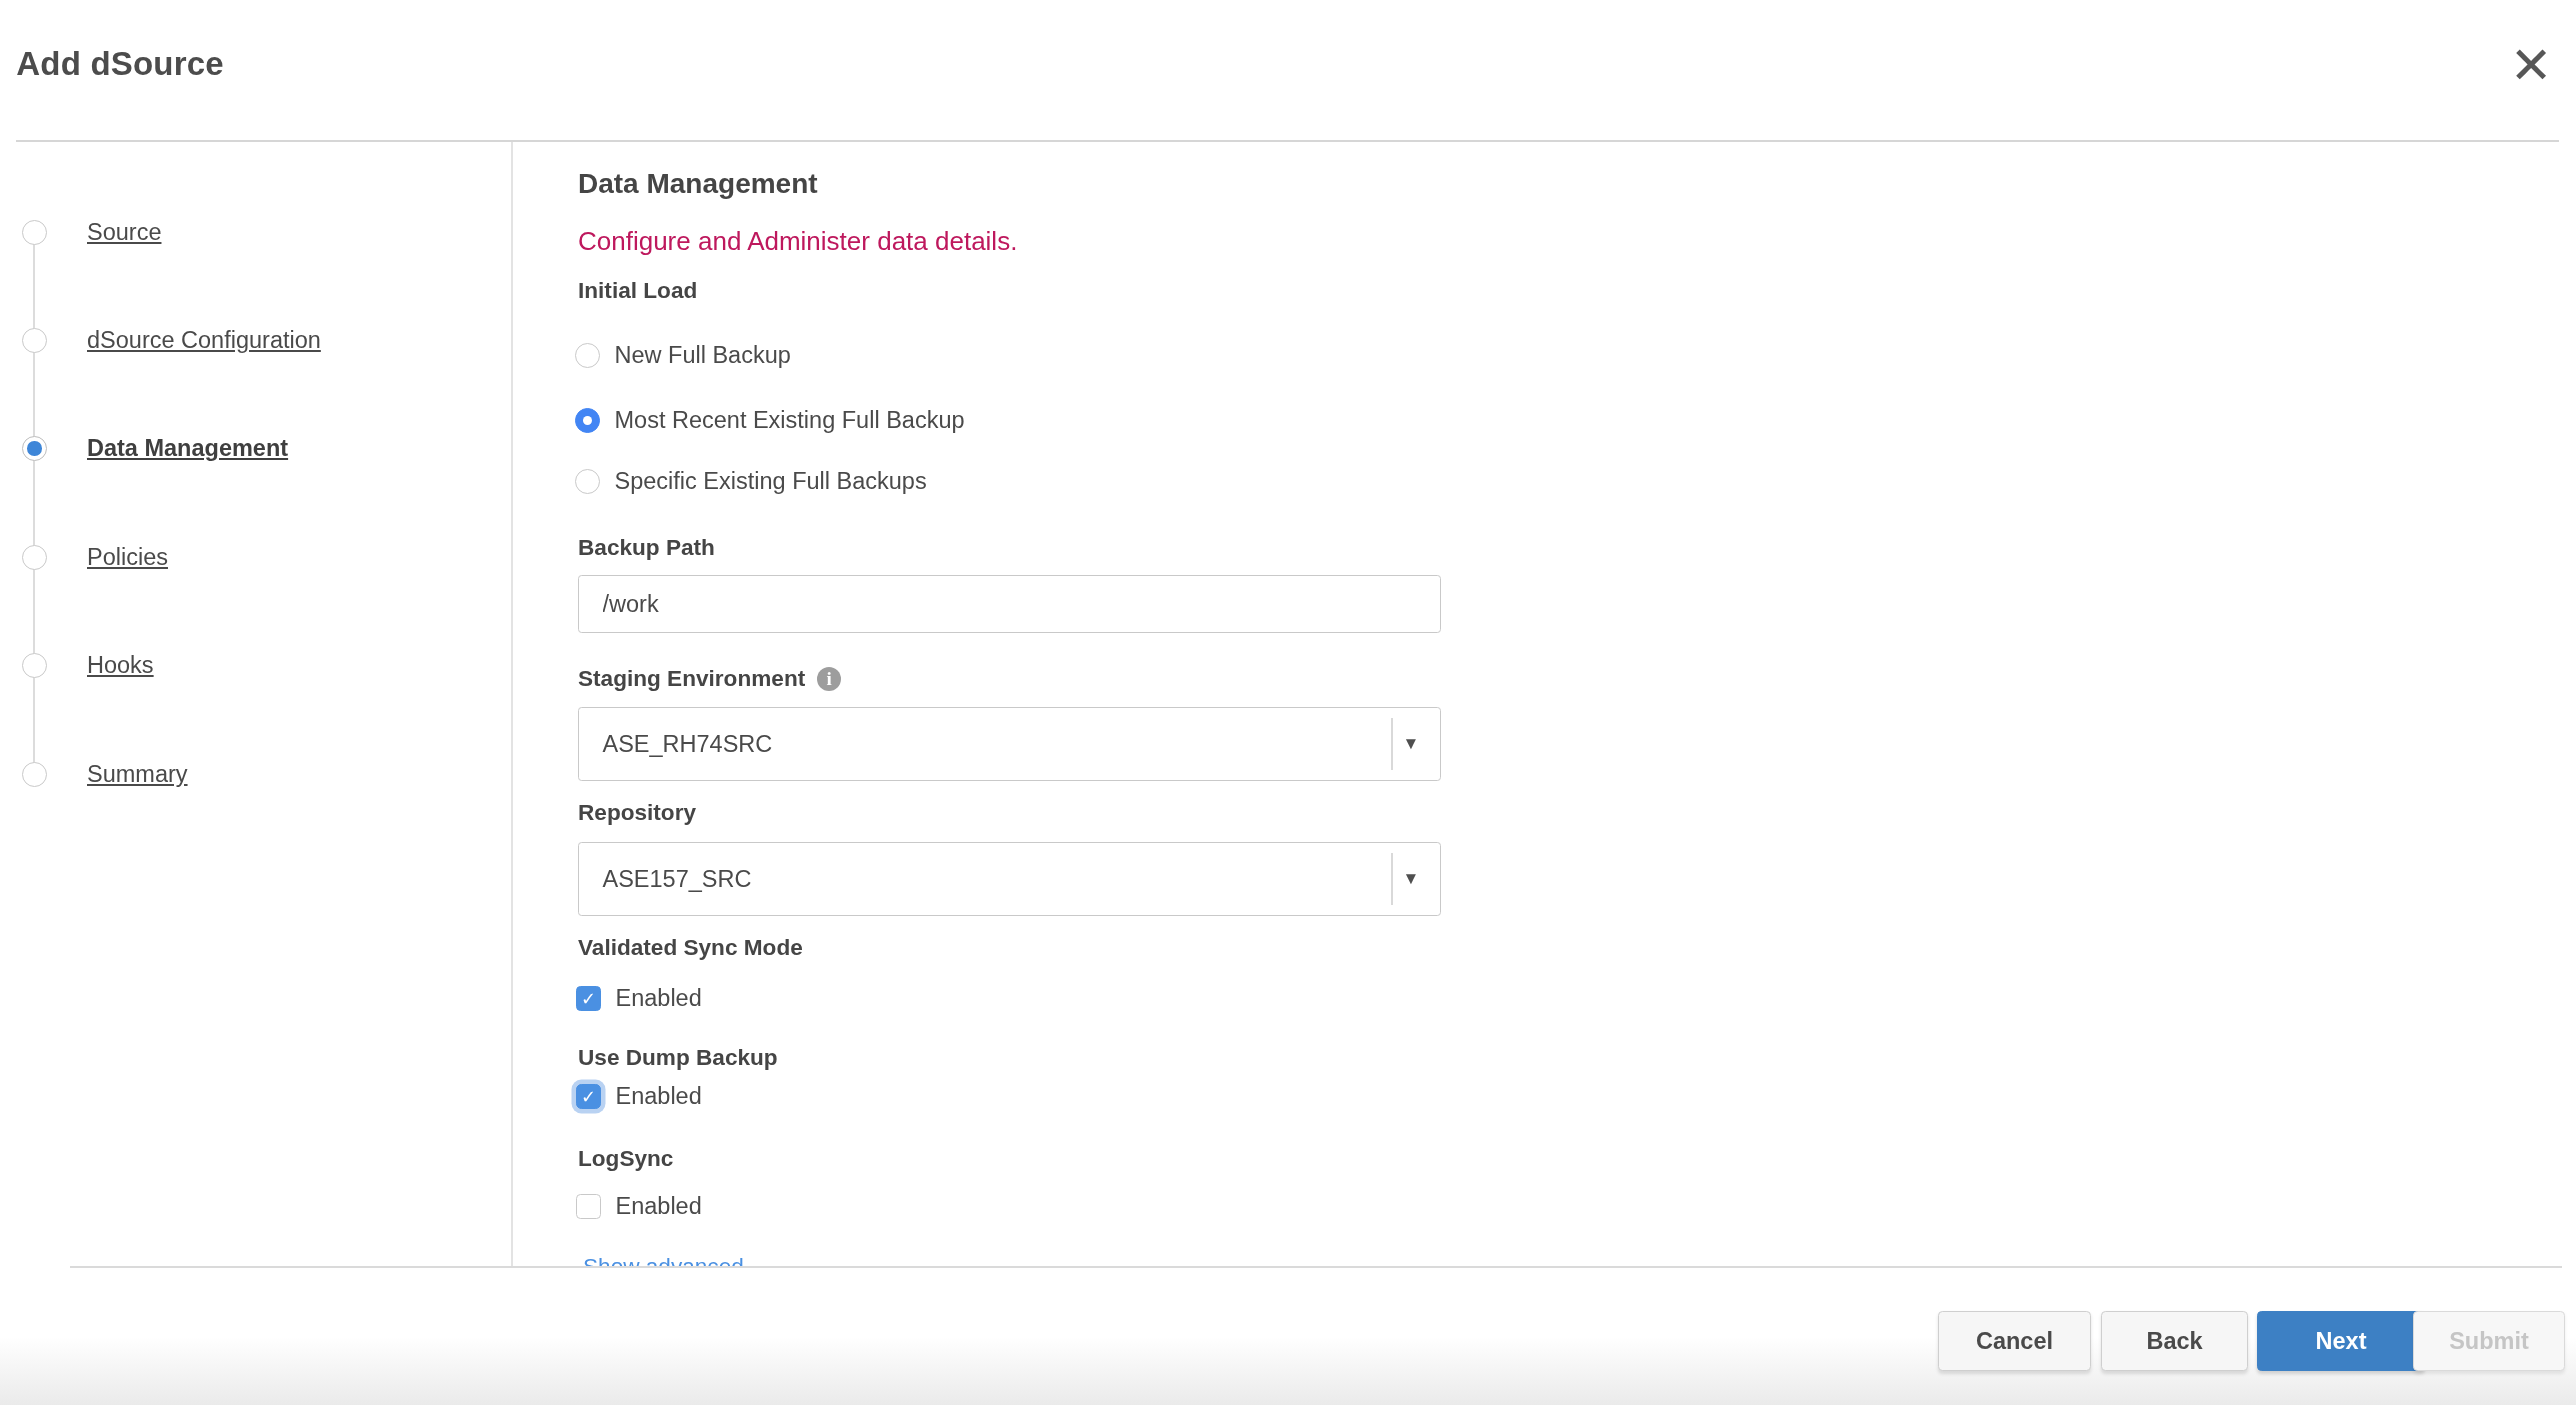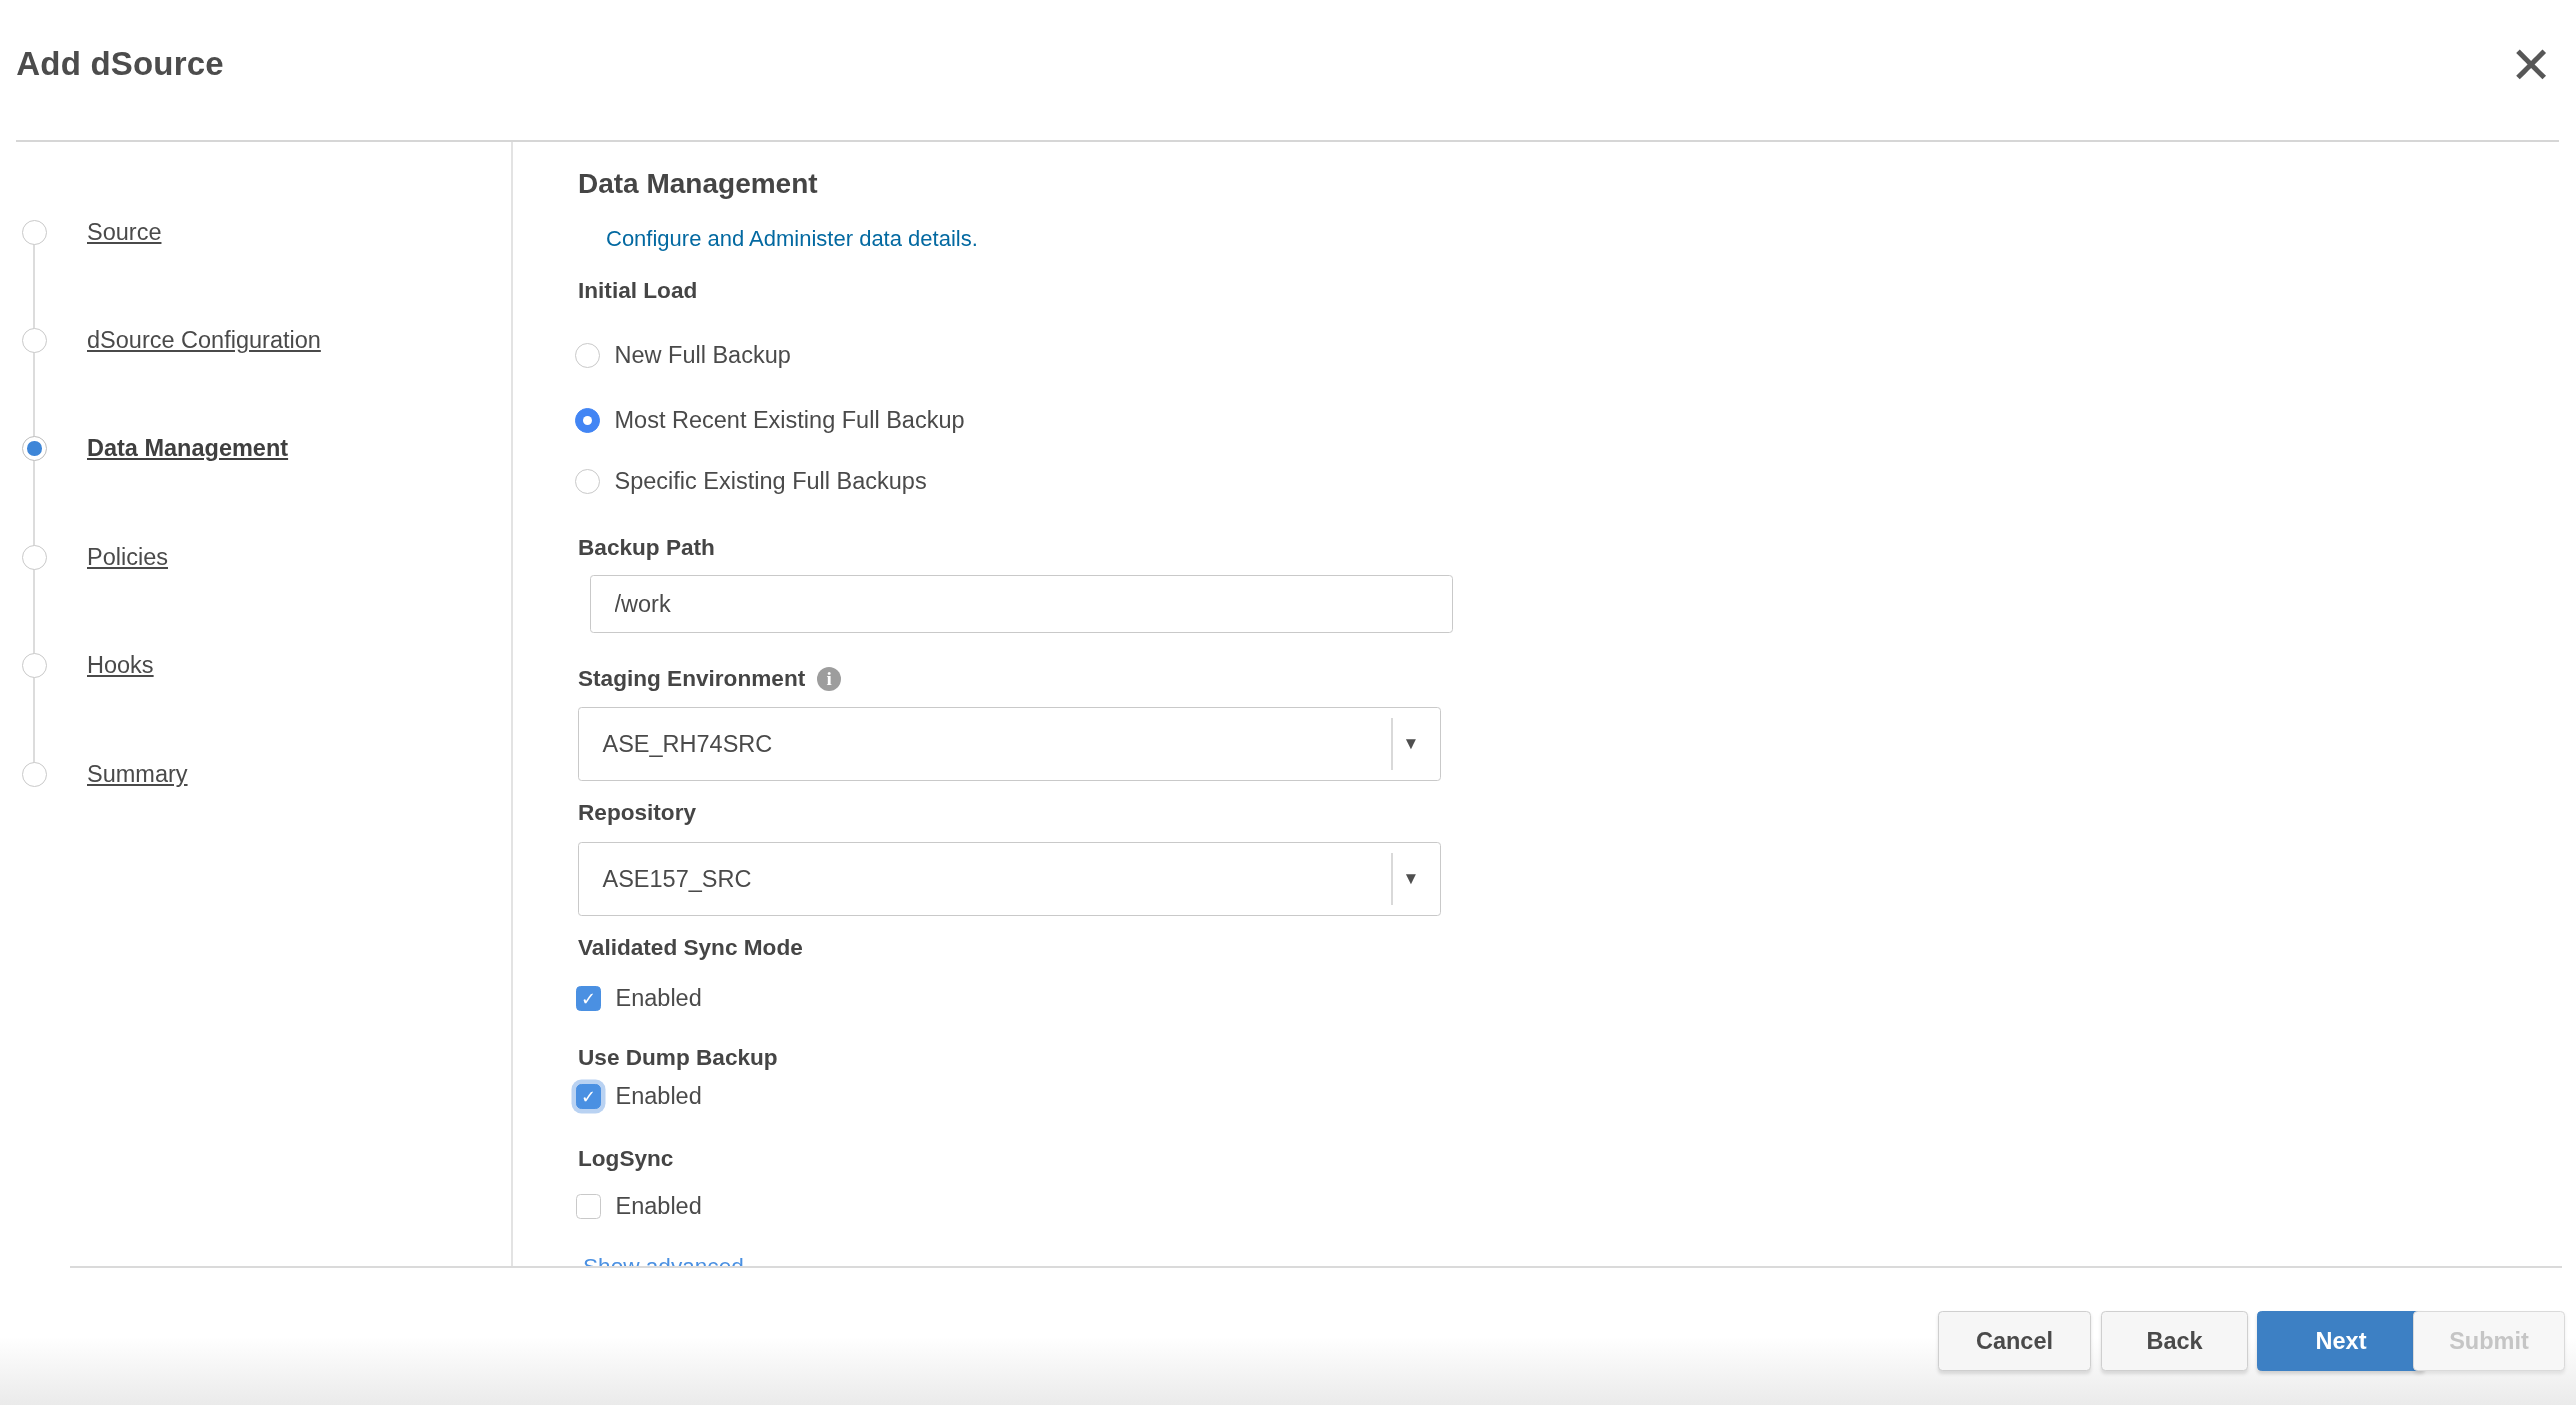--- a/index.html
+++ b/index.html
@@ -17,40 +17,40 @@
   .wizard-step{position:absolute;left:22px;width:470px;height:27px;display:flex;align-items:center;cursor:pointer;}
   .step-circle{position:relative;width:25px;height:25px;box-sizing:border-box;border:1.8px solid #c9c9c9;border-radius:50%;background:#ffffff;flex:0 0 auto;}
   .wizard-step.active .step-circle{border-color:#bdbdbd;}
   .wizard-step.active .step-circle::after{content:"";position:absolute;left:50%;top:50%;width:14.5px;height:14.5px;margin:-7.2px 0 0 -7.2px;border-radius:50%;background:#3e86d8;}
   .step-label{margin-left:40px;font-size:23.5px;color:#4a4a4a;white-space:nowrap;text-decoration:underline;}
   .wizard-step.active .step-label{font-weight:bold;color:#3f3f3f;}
   .s0{top:219px}.s1{top:327px}.s2{top:435px}.s3{top:544px}.s4{top:652px}.s5{top:761px}
 
   
   .content-heading{position:absolute;left:578px;top:168px;font-size:28px;font-weight:bold;color:#454545;}
-  .content-subheading{position:absolute;left:578px;top:226px;font-size:22px;color:#0369a1;margin-left:28px;}
+  .content-subheading{position:absolute;left:578px;top:226px;font-size:26px;color:#be185d;}
   .field-label{position:absolute;left:578px;font-size:22.6px;font-weight:bold;color:#454545;white-space:nowrap;}
   .lbl-initial{top:278px}
   .lbl-backup{top:535px}
   .lbl-staging{top:666px;display:flex;align-items:center;}
   .lbl-repo{top:800px}
   .lbl-vsm{top:935px}
   .lbl-udh{top:1045px}
   .lbl-logsync{top:1146px}
 
   .info-icon{width:24.4px;height:24.4px;margin-left:11.7px;border-radius:50%;background:#9d9d9d;color:#ffffff;font-family:"Liberation Serif",serif;font-weight:bold;font-size:19px;display:inline-flex;align-items:center;justify-content:center;}
 
   .radio-row{position:absolute;left:575px;height:25px;display:flex;align-items:center;cursor:pointer;}
   .r0{top:343px}.r1{top:408px}.r2{top:469px}
   .radio-circle{position:relative;width:25px;height:25px;box-sizing:border-box;border:1.8px solid #c9c9c9;border-radius:50%;background:#ffffff;flex:0 0 auto;}
   .radio-row.selected .radio-circle{background:#4285f4;border-color:#4285f4;}
   .radio-row.selected .radio-circle::after{content:"";position:absolute;left:50%;top:50%;width:9px;height:9px;margin:-4.5px 0 0 -4.5px;border-radius:50%;background:#ffffff;}
   .radio-label{margin-left:14.5px;font-size:23.5px;color:#4a4a4a;white-space:nowrap;}
 
-  .text-input{position:absolute;left:578px;top:575px;width:863px;height:58px;box-sizing:border-box;border:1.8px solid #c9c9c9;border-radius:3.6px;background:#ffffff;font-family:"Liberation Sans",sans-serif;font-size:23.5px;color:#4a4a4a;padding:0 0 0 23.5px;outline:none;margin-left:12px;}
+  .text-input{position:absolute;left:578px;top:575px;width:863px;height:58px;box-sizing:border-box;border:1.8px solid #c9c9c9;border-radius:3.6px;background:#ffffff;font-family:"Liberation Sans",sans-serif;font-size:23.5px;color:#4a4a4a;padding:0 0 0 23.5px;outline:none;}
 
   .select-box{position:absolute;left:578px;width:863px;height:74px;box-sizing:border-box;border:1.8px solid #c9c9c9;border-radius:3.6px;background:#ffffff;cursor:pointer;}
   .sel-staging{top:707px}
   .sel-repo{top:842px}
   .select-value{position:absolute;left:23.5px;top:0;height:100%;display:flex;align-items:center;font-size:23.5px;color:#4a4a4a;}
   .select-sep{position:absolute;right:47px;top:10px;bottom:10px;width:1.8px;background:#d9d9d9;}
   .select-caret{position:absolute;right:12.6px;top:0;height:100%;width:33px;display:flex;align-items:center;justify-content:center;font-size:17px;color:#4f4f4f;}
 
   .check-row{position:absolute;left:576px;height:25px;display:flex;align-items:center;cursor:pointer;}
   .c0{top:986px}.c1{top:1084px}.c2{top:1194px}

